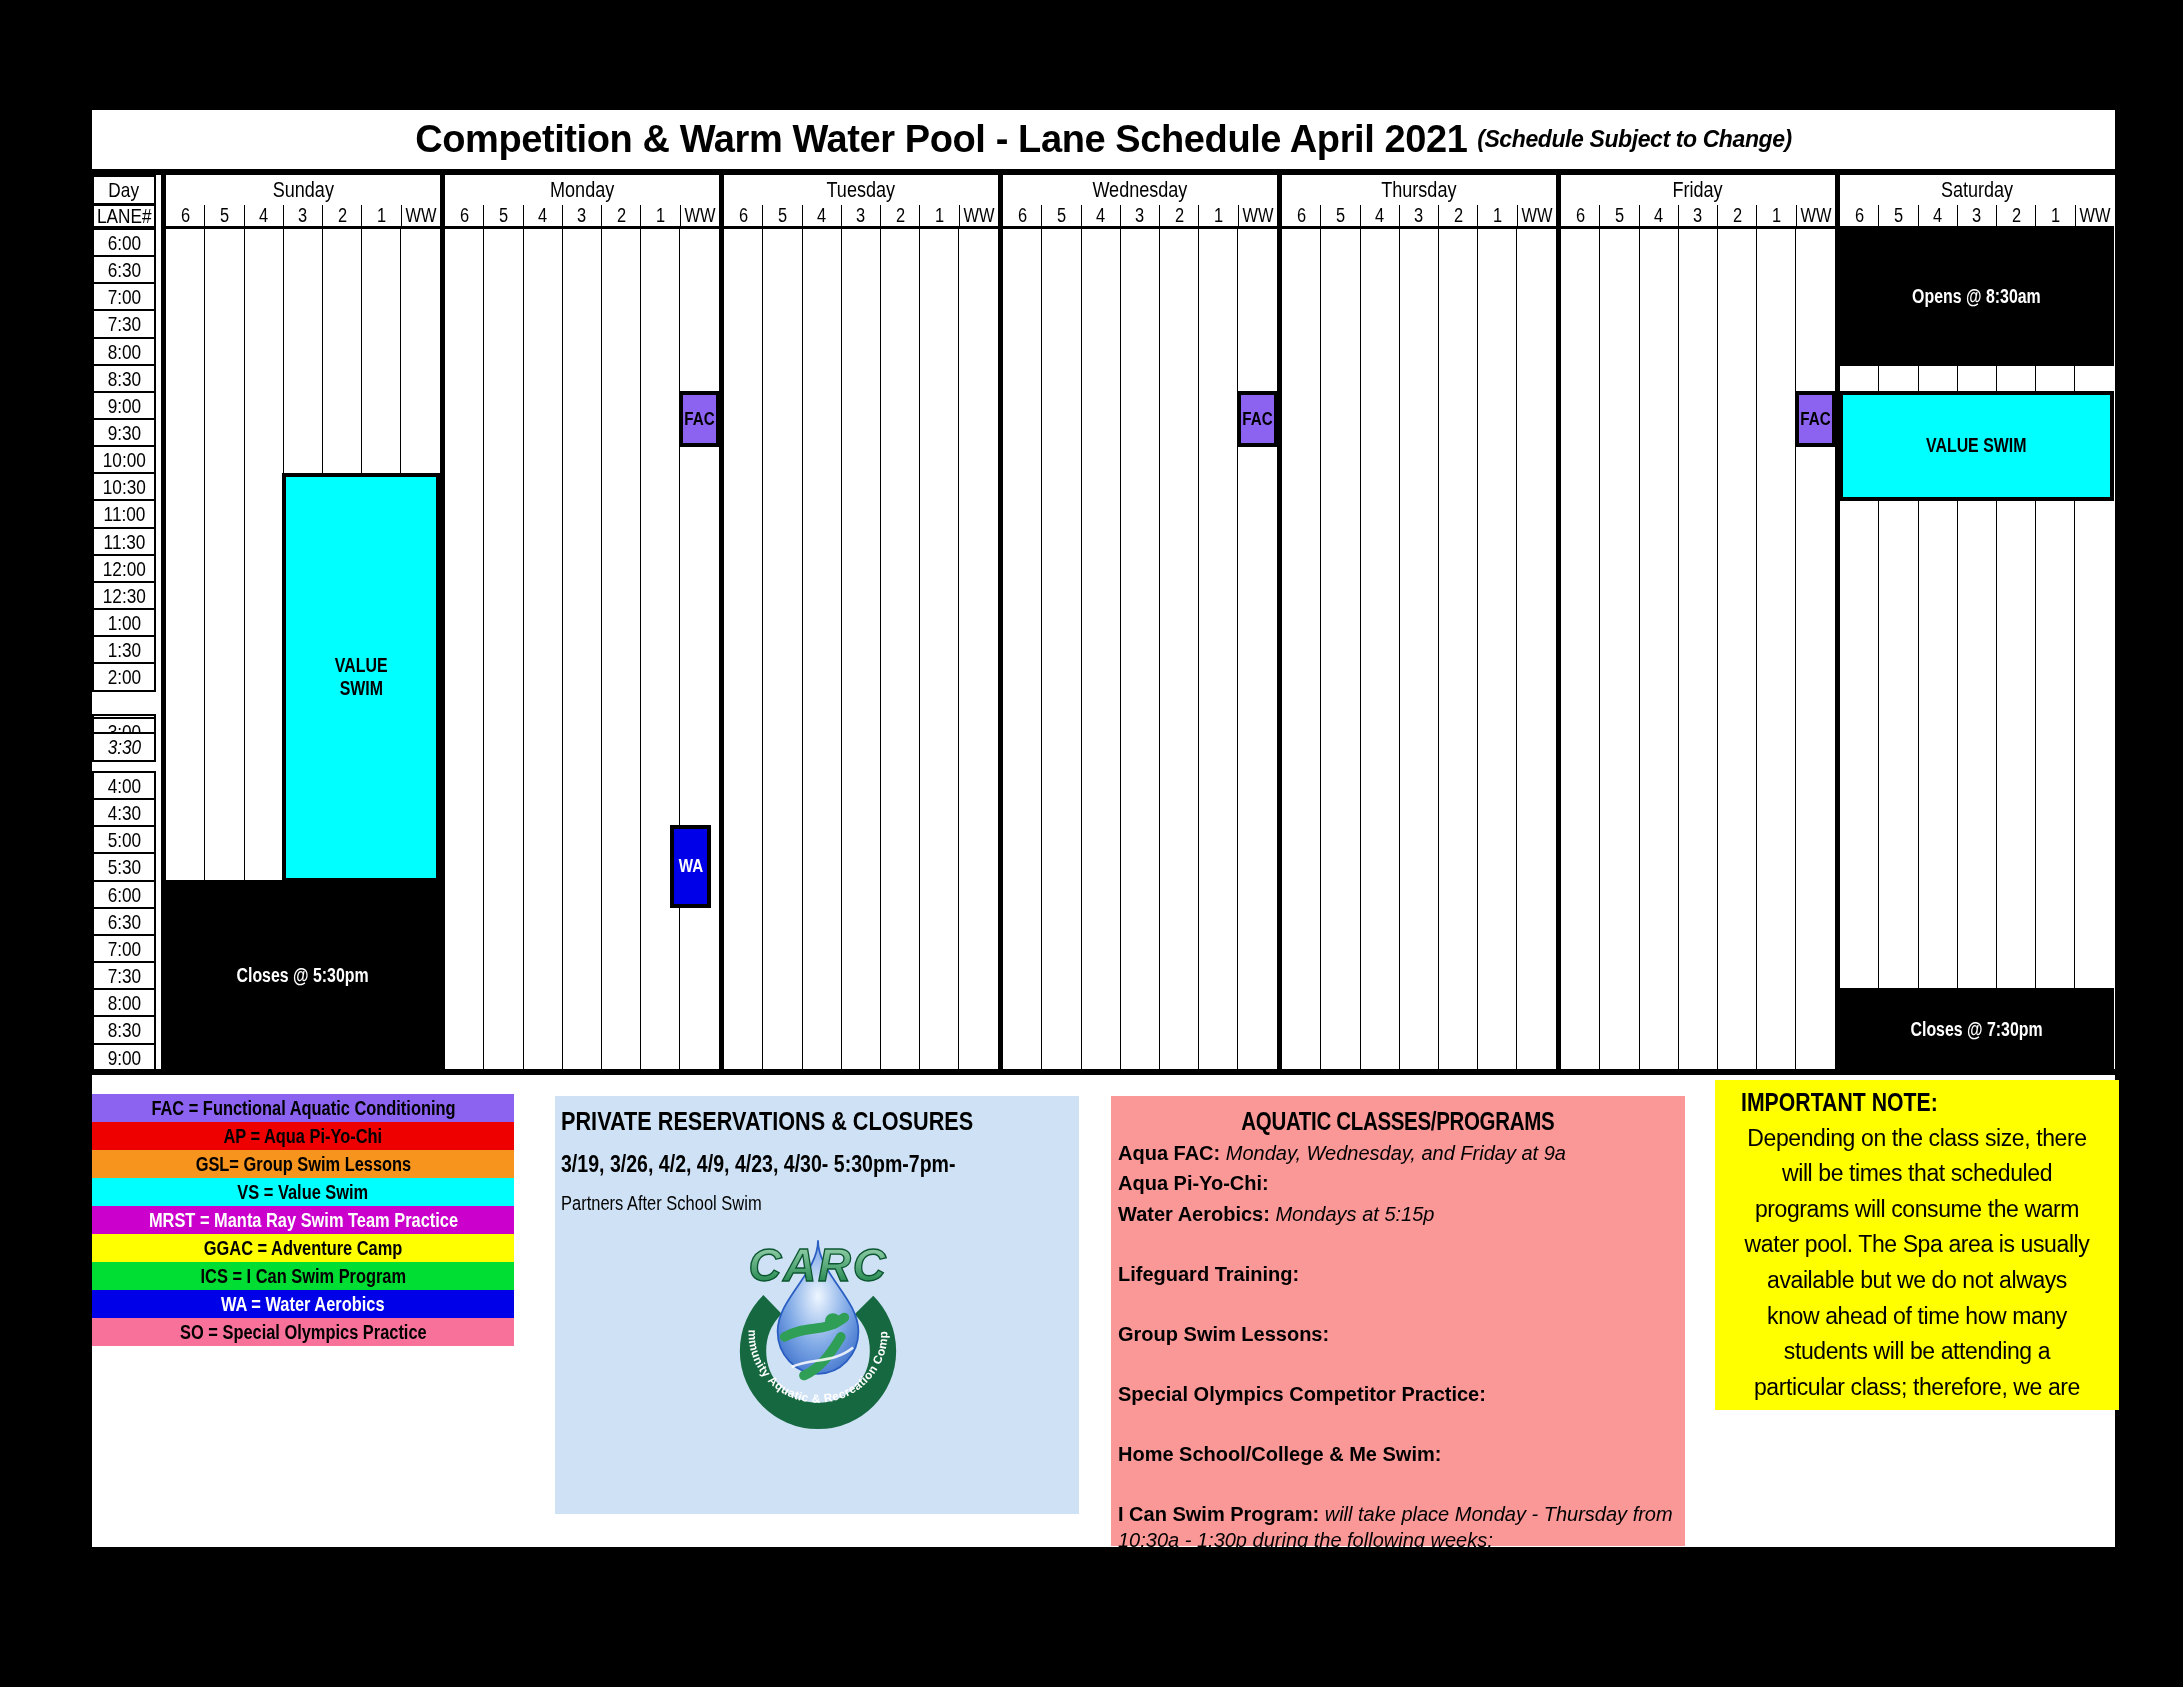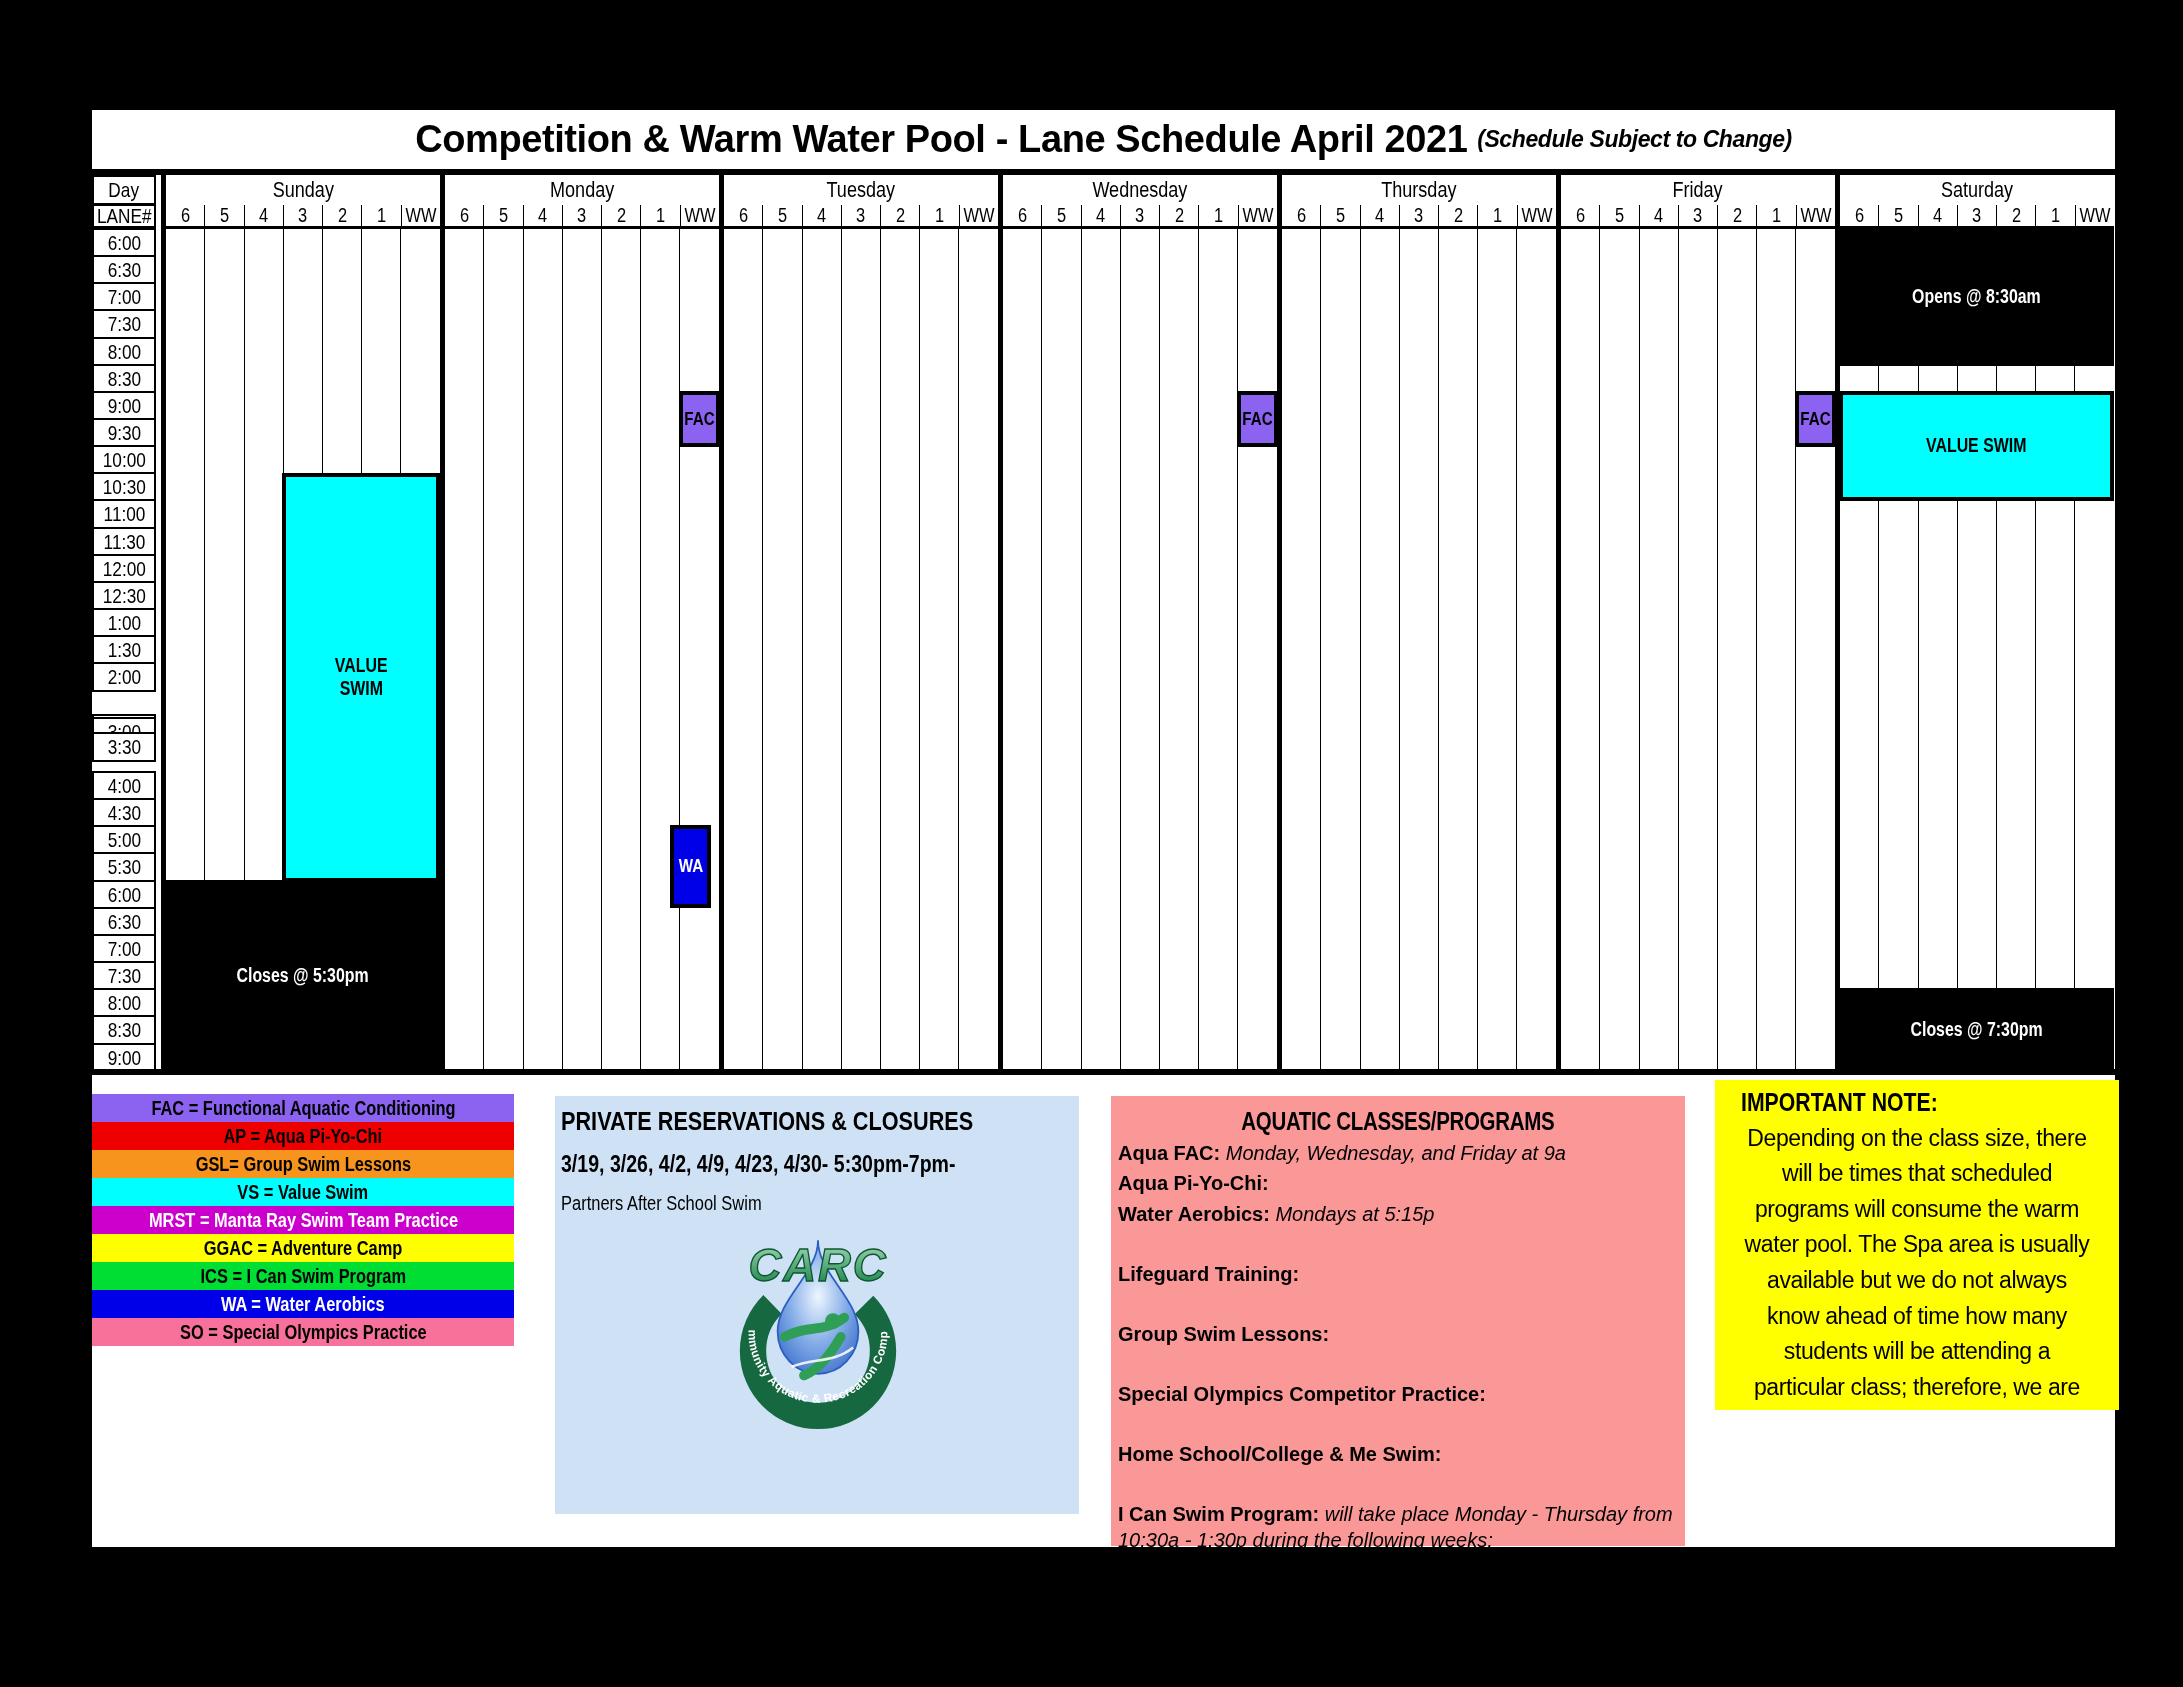--- a/index.html
+++ b/index.html
@@ -124,21 +124,21 @@
         </div>
         <div class="time-cell" style="top: 552px; height: 30px;">
           <span class="cond">2:00</span>
         </div>
         <div class="time-cell" style="top: 604px; height: 30px;">
           <span class="cond">2:30</span>
         </div>
         <div class="time-cell" style="top: 607px; height: 30px;">
           <span class="cond">3:00</span>
         </div>
-        <div class="time-cell" style="top: 622px; height: 30px;">
+        <div class="time-cell" style="top: 622px; height: 30px; font-style: italic;">
           <span class="cond">3:30</span>
         </div>
         <div class="time-cell" style="top: 661px; height: 30px;">
           <span class="cond">4:00</span>
         </div>
         <div class="time-cell" style="top: 688px; height: 30px;">
           <span class="cond">4:30</span>
         </div>
         <div class="time-cell" style="top: 715px; height: 30px;">
           <span class="cond">5:00</span>

